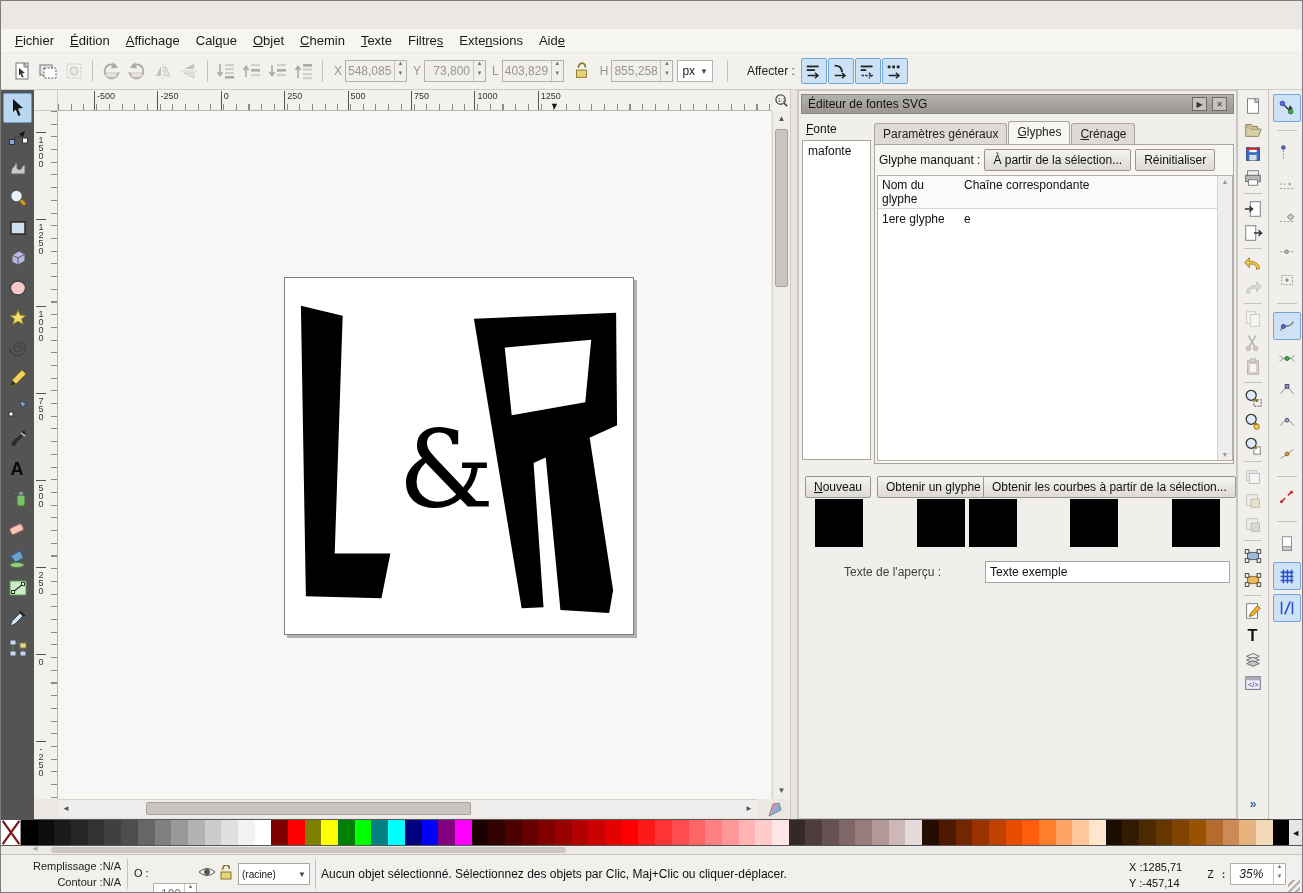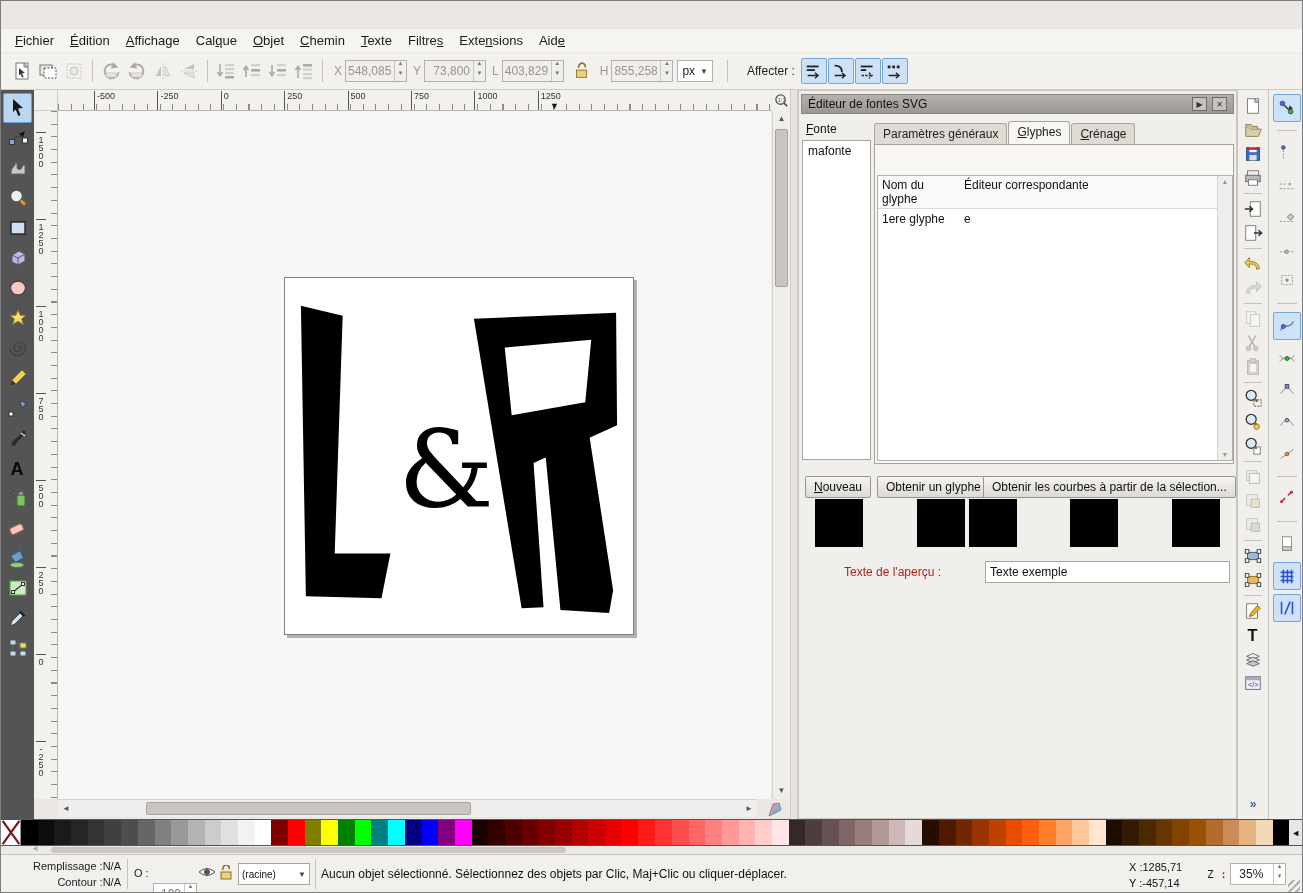--- a/index.html
+++ b/index.html
@@ -89,21 +89,21 @@
   .gt-c1{width:82px;}
   .gt-row{display:flex;}
   .gt-row div{font-size:12px;color:#111;padding:3px 4px;}
   .gt-scroll{position:absolute;right:0;top:0;width:15px;height:100%;background:#efeeec;border-left:1px solid #d5d2cc;}
   .gt-scroll span{position:absolute;left:0;width:100%;text-align:center;font-size:7px;color:#999;}
   .dock-buttons{position:absolute;left:0;top:373px;width:100%;height:26px;}
   .dock-buttons .btn{position:absolute;top:0;margin-top:12px;}
   .preview-strip{position:absolute;left:0;top:404px;width:100%;height:60px;}
   .pv-square{position:absolute;top:4px;width:48px;height:48px;background:#000;}
   .preview-row{position:absolute;left:0;top:470px;width:100%;height:24px;}
-  .preview-row .lbl{position:absolute;left:45px;top:4px;font-size:12px;color:#b91c1c;}
+  .preview-row .lbl{position:absolute;left:45px;top:4px;font-size:12px;color:#404040;}
   .preview-row input{position:absolute;left:186px;top:0;width:245px;height:22px;border:1px solid #a9a59e;font-size:12px;padding:0 4px;background:#fff;color:#111;}
 
   
   .commands{position:absolute;left:1236px;top:0;width:31px;height:100%;background:#f0efeb;border-left:1px solid #c9c5bf;display:flex;flex-direction:column;align-items:center;padding-top:4px;}
   .cmd-cell{width:24px;height:24px;display:flex;align-items:center;justify-content:center;}
   .cmd-cell.disabled{opacity:.4;filter:grayscale(70%);}
   .cmd-sep{width:18px;height:1px;background:#c6c2bb;margin:3px 0;}
   .overflow{margin-top:auto;margin-bottom:8px;color:#3465a4;font-size:12px;font-weight:bold;}
   .snapbar{position:absolute;left:1267px;top:0;width:36px;height:100%;background:#f0efeb;border-left:1px solid #c9c5bf;display:flex;flex-direction:column;align-items:center;padding-top:4px;}
   .snap-cell{width:28px;height:28px;display:flex;align-items:center;justify-content:center;border-radius:2px;margin-bottom:4px;}
@@ -126,21 +126,21 @@
   .sb-sep{position:absolute;top:4px;width:1px;height:30px;background:#c6c2bb;}
   .op-label{position:absolute;left:133px;top:12px;}
   .op-spin{position:absolute;left:152px;top:8px;}
   .sb-icon{position:absolute;top:10px;}
   .layer-select{position:absolute;left:237px;top:8px;width:72px;height:22px;background:#fff;border:1px solid #a9a59e;display:flex;align-items:center;font-size:10px;padding:0 3px;color:#111;}
   .layer-select .dd{margin-left:auto;font-size:8px;color:#444;}
   .sb-msg{position:absolute;left:320px;top:12px;font-size:12px;color:#111;white-space:nowrap;}
   .coords{position:absolute;left:1128px;top:4px;font-family:"DejaVu Sans Mono",monospace;font-size:11px;line-height:16px;color:#111;}
   .zoom-block{position:absolute;left:1206px;top:8px;display:flex;align-items:center;}
   .zoom-block .zlabel{font-family:"DejaVu Sans Mono",monospace;font-size:11px;margin-right:3px;}
-  .zoom-block input{width:42px;text-align:center;}
+  .zoom-block input{width:42px;text-align:center;font-style:italic;}
   .grip{position:absolute;right:2px;bottom:2px;width:12px;height:12px;background:
     repeating-linear-gradient(135deg,transparent 0 3px,#b5b1aa 3px 5px);}
   svg{display:block;}
 </style>
 </head>
 <body>
 
 <div id="window">
 
 
@@ -523,24 +523,29 @@
         <div class="list" id="fontList">
             <div class="font-item">mafonte</div>
           </div>
       </div>
       <div class="tabs" id="dockTabs">
           <span class="tab">Paramètres généraux</span>
           <span class="tab active"><u>G</u>lyphes</span>
           <span class="tab"><u>C</u>rénage</span>
         </div>
       <div class="tabpanel">
+        <div class="mg-row">
+          <span class="mg-label">Glyphe manquant :</span>
+          <span class="btn" style="margin-right:4px;">À partir de la sélection...</span>
+          <span class="btn">Réinitialiser</span>
+        </div>
         <div class="glyph-table">
           <div class="gt-header">
             <div class="gt-c1">Nom du glyphe</div>
-            <div>Éditeur correspondante</div>
+            <div>Chaîne correspondante</div>
           </div>
           <div id="glyphRows">
               <div class="gt-row">
                 <div class="gt-c1">1ere glyphe</div>
                 <div>e</div>
               </div>
             </div>
           <div class="gt-scroll">
             <span style="top:2px;">▲</span>
             <span style="bottom:2px;">▼</span>

